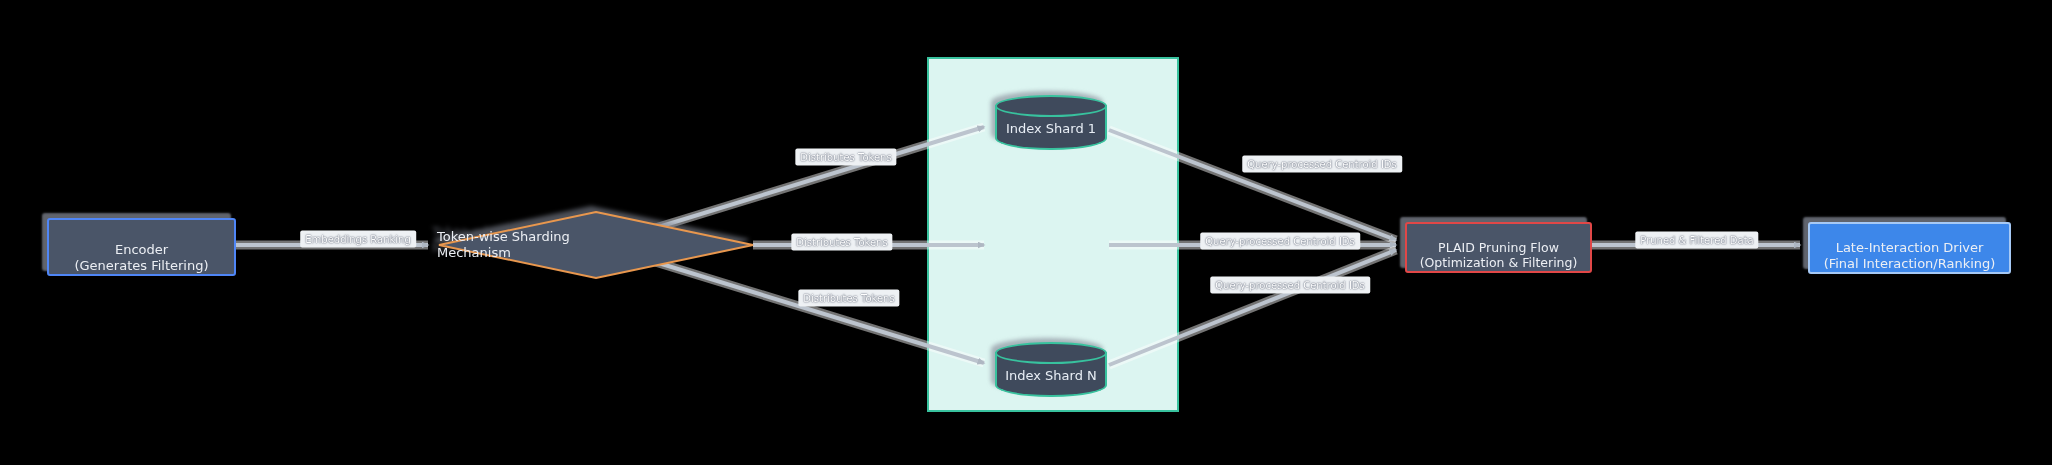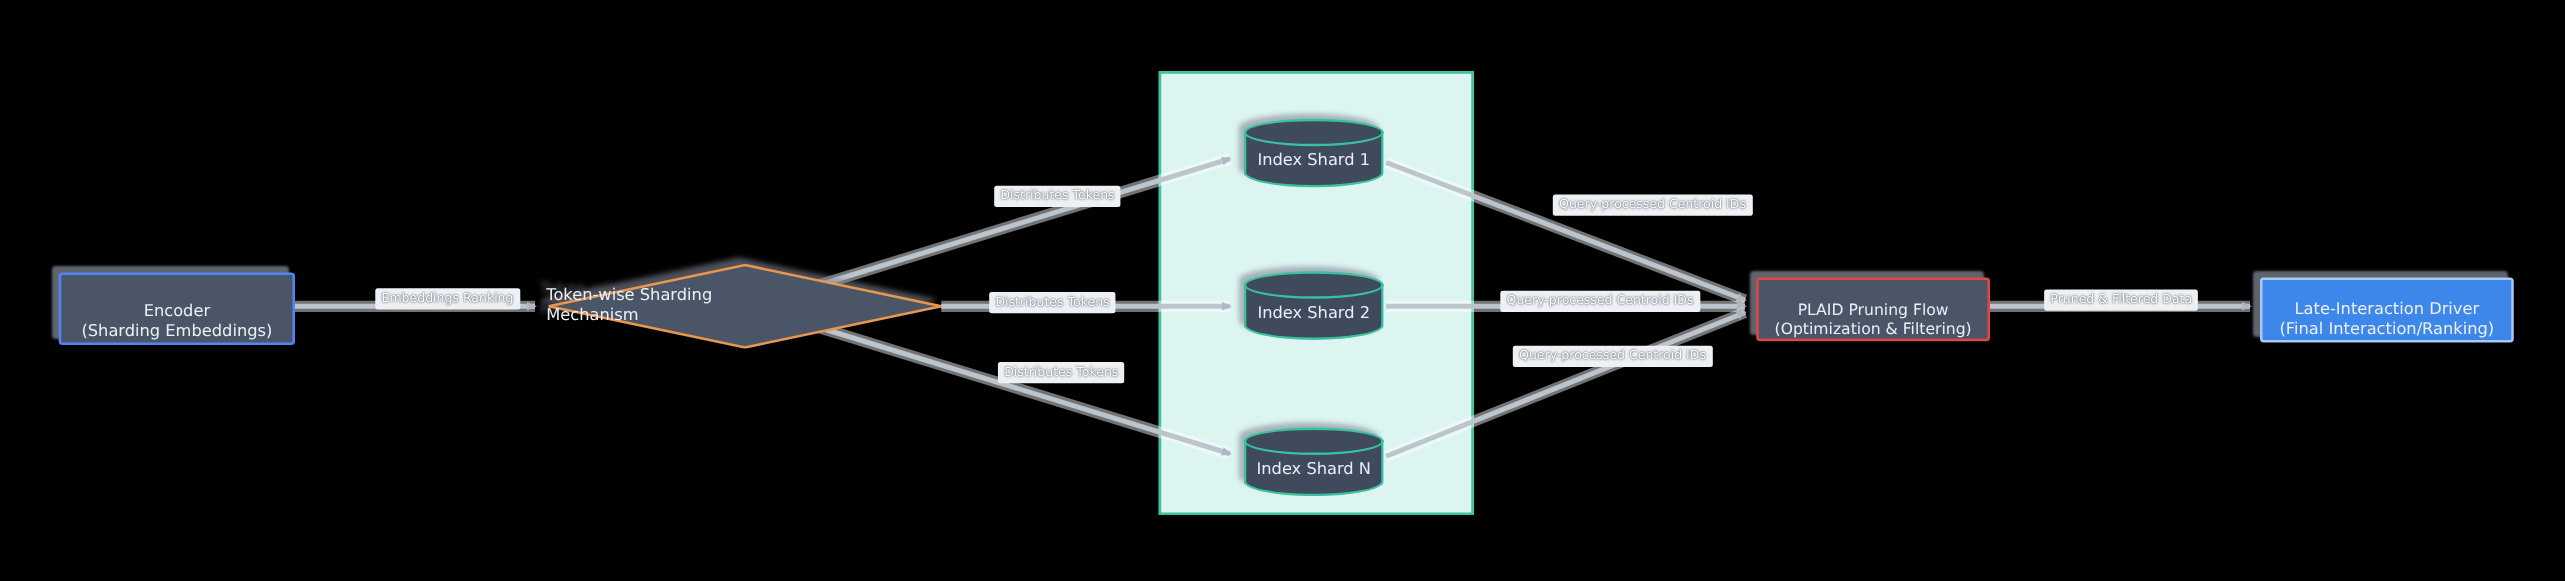--- a/index.html
+++ b/index.html
@@ -112,42 +112,37 @@
     </g>
     <g>
       <polyline class="edge-glow" points="1590,245 1800,245"></polyline>
       <polyline class="edge" points="1590,245 1800,245" marker-end="url(#arrow)"></polyline>
     </g>
   </svg>
 
 
   <div class="node node-encoder">
     <span>Encoder</span>
-    <span>(Sharding Embeddings)</span>
+    <span>(Generates Filtering)</span>
   </div>
 
   <div class="node-diamond">
     <svg width="318" height="68">
       <polygon points="159,1 316,34 159,67 2,34" fill="#4a5568" stroke="#e8974e" stroke-width="2"></polygon>
     </svg>
     <div class="diamond-label">
       <span>Token-wise Sharding</span>
       <span>Mechanism</span>
     </div>
   </div>
 
   <div class="cyl cyl-1">
     <div class="cyl-body"></div>
     <div class="cyl-top"></div>
     <div class="cyl-label">Index Shard 1</div>
-  </div>
-  <div class="cyl cyl-2">
-    <div class="cyl-body"></div>
-    <div class="cyl-top"></div>
-    <div class="cyl-label">Index Shard 2</div>
   </div>
   <div class="cyl cyl-n">
     <div class="cyl-body"></div>
     <div class="cyl-top"></div>
     <div class="cyl-label">Index Shard N</div>
   </div>
 
   <div class="node node-driver">
     <span>Late-Interaction Driver</span>
     <span>(Final Interaction/Ranking)</span>

